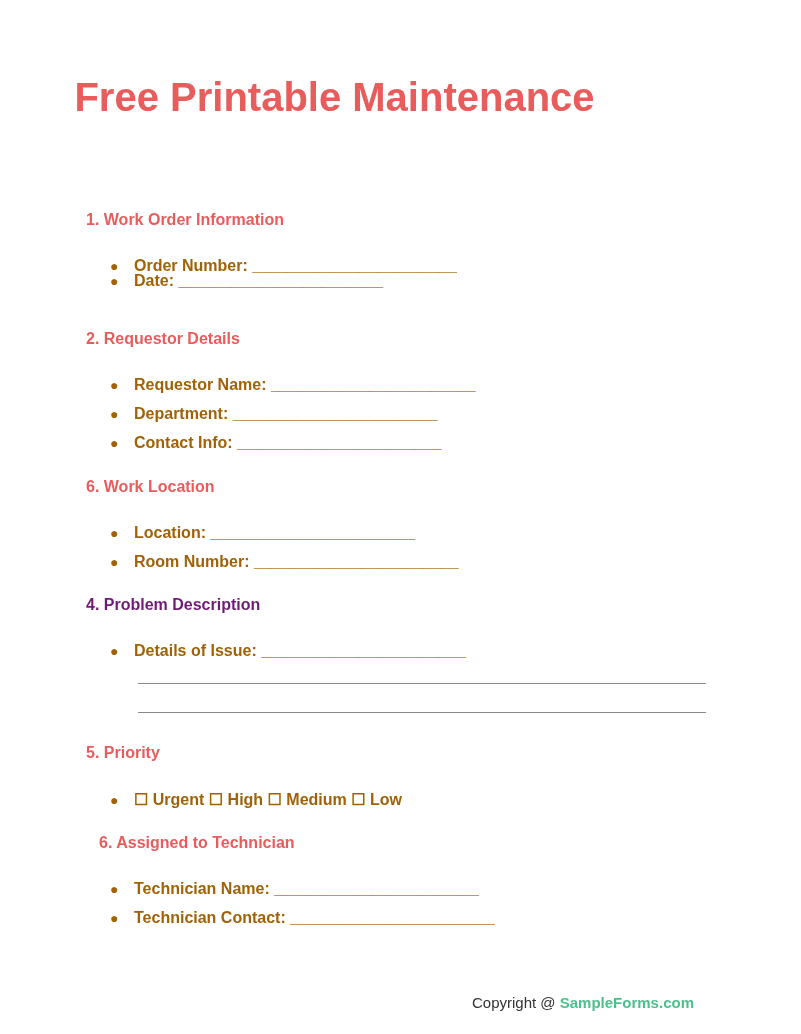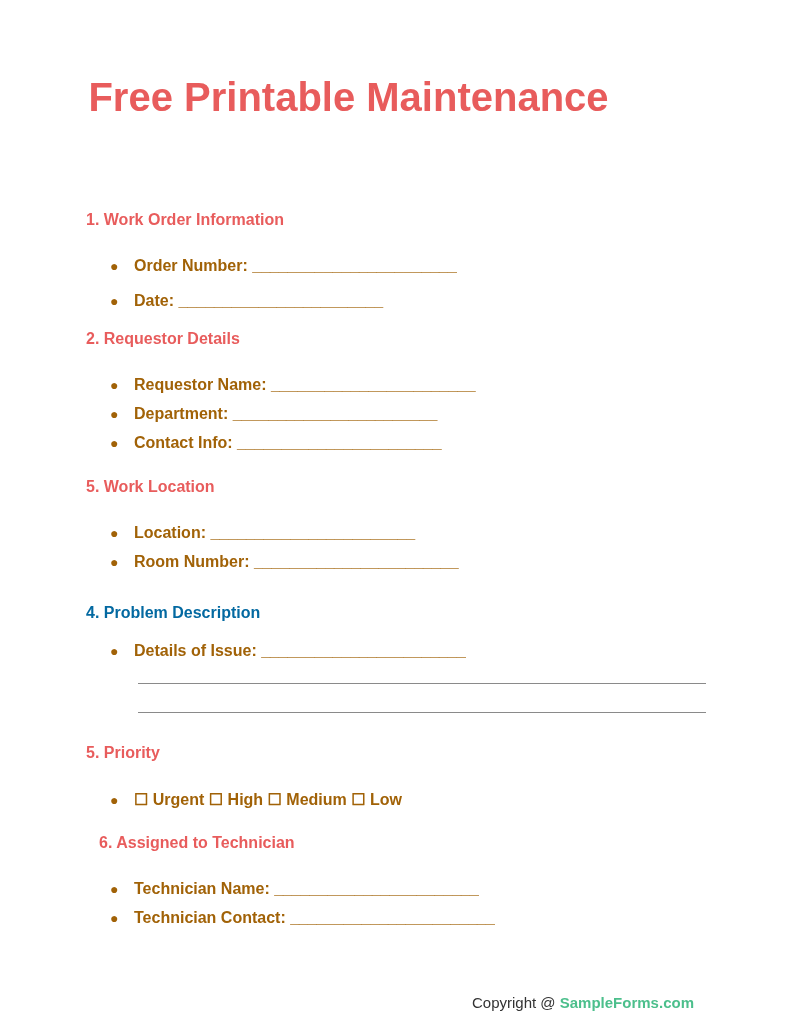--- a/index.html
+++ b/index.html
@@ -1,44 +1,44 @@
 <!DOCTYPE html>
 <html><head>
 <meta charset="utf-8">
 <style>
   html, body { margin:0; padding:0; background:#ffffff; }
   body { width:801px; height:1034px; position:relative; overflow:hidden; font-family:"Liberation Sans", sans-serif; color:#000; }
-  .title { position:absolute; top:72px; left:18px; width:661px; text-align:center; color:#e85c5c; font-weight:bold; font-size:40px; line-height:50px; }
+  .title { position:absolute; top:72px; left:4px; width:661px; text-align:center; color:#e85c5c; font-weight:bold; font-size:40px; line-height:50px; }
   .title div { margin:0; }
   .section { position:absolute; left:86px; font-size:16px; font-weight:bold; }
   .section.red { color:#e85c5c; }
-  .section.black { color:#0369a1;margin-top:8px; }
+  .section.black { color:#701a75; }
   .item { position:absolute; left:110px; font-size:16px; font-weight:bold; color:#a16207; white-space:nowrap; }
   .item .bullet { display:inline-block; width:24px; font-size:14px; }
   .rule { position:absolute; left:138px; width:568px; height:0; border-top:1px solid #8a8a8a; }
   .footer { position:absolute; top:994px; left:472px; font-size:15px; color:#333; white-space:nowrap; }
   .footer .brand { color:#4cbf8c; font-weight:bold; }
 </style>
 </head>
 <body>
 
 <div class="title">
   <div>Free Printable Maintenance</div>
 </div>
 
 <div class="section red" style="top:211px;text-align:center;">1. Work Order Information</div>
 <div class="item" style="top:257px;"><span class="bullet">●</span><span>Order Number: _______________________</span></div>
-<div class="item" style="top:292px;"><span class="bullet">●</span><span>Date: _______________________</span></div>
+<div class="item" style="top:272px;"><span class="bullet">●</span><span>Date: _______________________</span></div>
 
 <div class="section red" style="top:330px;">2. Requestor Details</div>
 <div class="item" style="top:376px;"><span class="bullet">●</span><span>Requestor Name: _______________________</span></div>
 <div class="item" style="top:405px;"><span class="bullet">●</span><span>Department: _______________________</span></div>
 <div class="item" style="top:434px;"><span class="bullet">●</span><span>Contact Info: _______________________</span></div>
 
-<div class="section red" style="top:478px;">5. Work Location</div>
+<div class="section red" style="top:478px;">6. Work Location</div>
 <div class="item" style="top:524px;"><span class="bullet">●</span><span>Location: _______________________</span></div>
 <div class="item" style="top:553px;"><span class="bullet">●</span><span>Room Number: _______________________</span></div>
 
 <div class="section black" style="top:596px;">4. Problem Description</div>
 <div class="item" style="top:642px;"><span class="bullet">●</span><span>Details of Issue: _______________________</span></div>
 <div class="rule" style="top:683px;"></div>
 <div class="rule" style="top:712px;"></div>
 
 <div class="section red" style="top:744px;">5. Priority</div>
 <div class="item" style="top:790px;"><span class="bullet">●</span><span>☐ Urgent ☐ High ☐ Medium ☐ Low</span></div>

